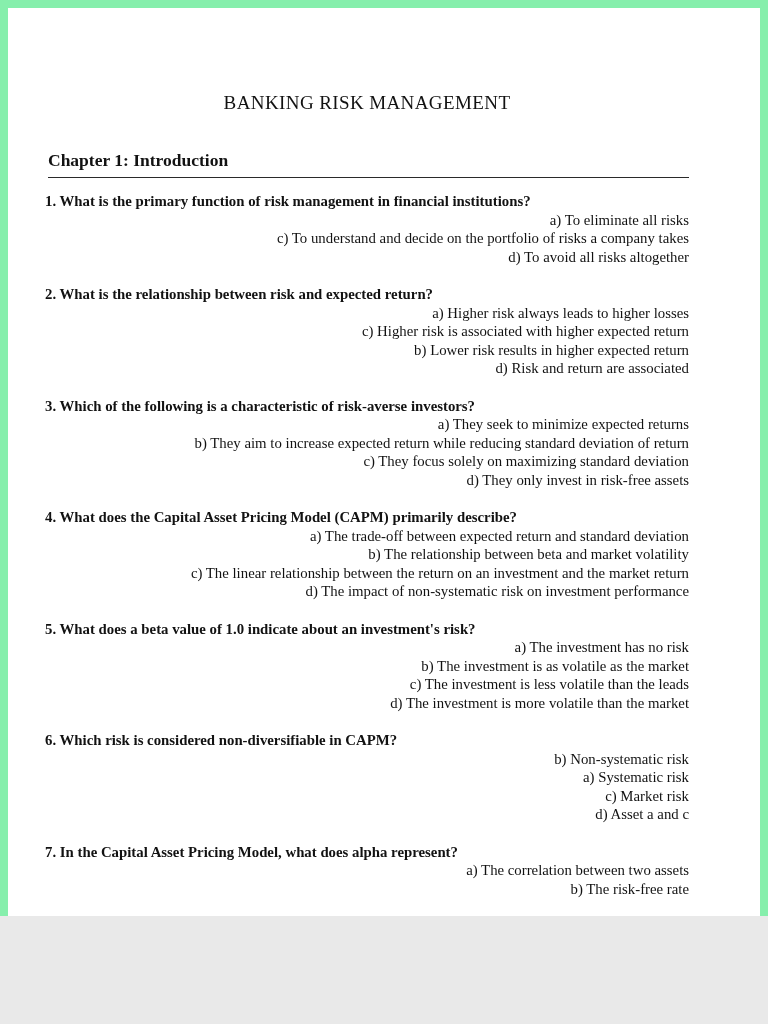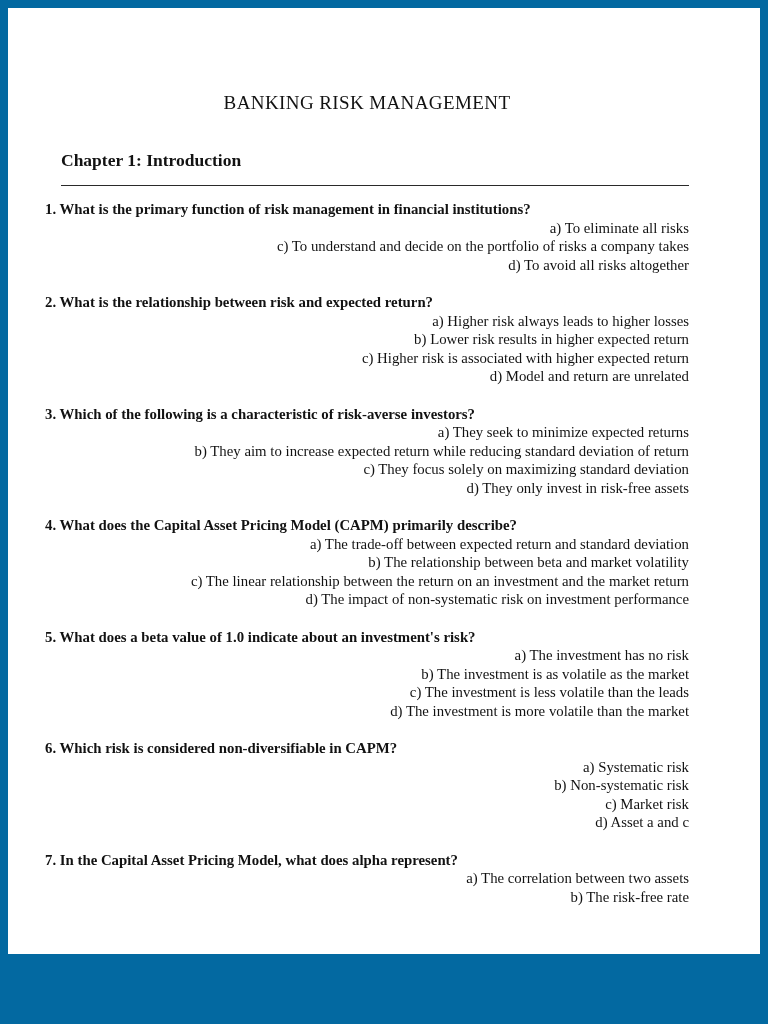--- a/index.html
+++ b/index.html
@@ -3,23 +3,23 @@
 <meta charset="utf-8">
 <style>
   html, body {
     margin: 0;
     padding: 0;
     background: #e9e9e9;
     font-family: "Liberation Serif", serif;
   }
   .viewport {
     width: 768px;
-    height: 1024px;
+    height: 916px;
     margin: 0 auto;
-    background: #0369a1;
+    background: #86efac;
     overflow: hidden;
   }
   .page {
     width: 752px;
     height: 946px;
     margin: 8px auto 0 auto;
     background: #ffffff;
     box-sizing: border-box;
     padding: 84px 71px 0 37px;
     color: #121212;
@@ -27,22 +27,22 @@
   h1.doc-title {
     font-size: 19px;
     font-weight: normal;
     text-align: center;
     margin: 0 0 36px 0;
     letter-spacing: 0.4px;
   }
   h2.chapter {
     font-size: 17.5px;
     font-weight: bold;
-    margin: 0 0 14px 16px;
-    padding-bottom: 14px;
+    margin: 0 0 14px 3px;
+    padding-bottom: 6px;
     border-bottom: 1.5px solid #2a2a2a;
   }
   .question {
     margin: 12px 0 19px 0;
   }
   .question p {
     margin: 0;
     font-size: 14.8px;
     line-height: 18.5px;
   }
@@ -69,23 +69,23 @@
       <div class="question">
         <p class="q">1. What is the primary function of risk management in financial institutions?</p>
         <p class="opt">a) To eliminate all risks</p>
         <p class="opt">c) To understand and decide on the portfolio of risks a company takes</p>
         <p class="opt">d) To avoid all risks altogether</p>
       </div>
 
       <div class="question">
         <p class="q">2. What is the relationship between risk and expected return?</p>
         <p class="opt">a) Higher risk always leads to higher losses</p>
+        <p class="opt">c) Higher risk is associated with higher expected return</p>
         <p class="opt">b) Lower risk results in higher expected return</p>
-        <p class="opt">c) Higher risk is associated with higher expected return</p>
-        <p class="opt">d) Model and return are unrelated</p>
+        <p class="opt">d) Risk and return are associated</p>
       </div>
 
       <div class="question">
         <p class="q">3. Which of the following is a characteristic of risk-averse investors?</p>
         <p class="opt">a) They seek to minimize expected returns</p>
         <p class="opt">b) They aim to increase expected return while reducing standard deviation of return</p>
         <p class="opt">c) They focus solely on maximizing standard deviation</p>
         <p class="opt">d) They only invest in risk-free assets</p>
       </div>
 
@@ -100,22 +100,22 @@
       <div class="question">
         <p class="q">5. What does a beta value of 1.0 indicate about an investment's risk?</p>
         <p class="opt">a) The investment has no risk</p>
         <p class="opt">b) The investment is as volatile as the market</p>
         <p class="opt">c) The investment is less volatile than the leads</p>
         <p class="opt">d) The investment is more volatile than the market</p>
       </div>
 
       <div class="question">
         <p class="q">6. Which risk is considered non-diversifiable in CAPM?</p>
+        <p class="opt">b) Non-systematic risk</p>
         <p class="opt">a) Systematic risk</p>
-        <p class="opt">b) Non-systematic risk</p>
         <p class="opt">c) Market risk</p>
         <p class="opt">d) Asset a and c</p>
       </div>
 
       <div class="question">
         <p class="q">7. In the Capital Asset Pricing Model, what does alpha represent?</p>
         <p class="opt">a) The correlation between two assets</p>
         <p class="opt">b) The risk-free rate</p>
       </div>
 

